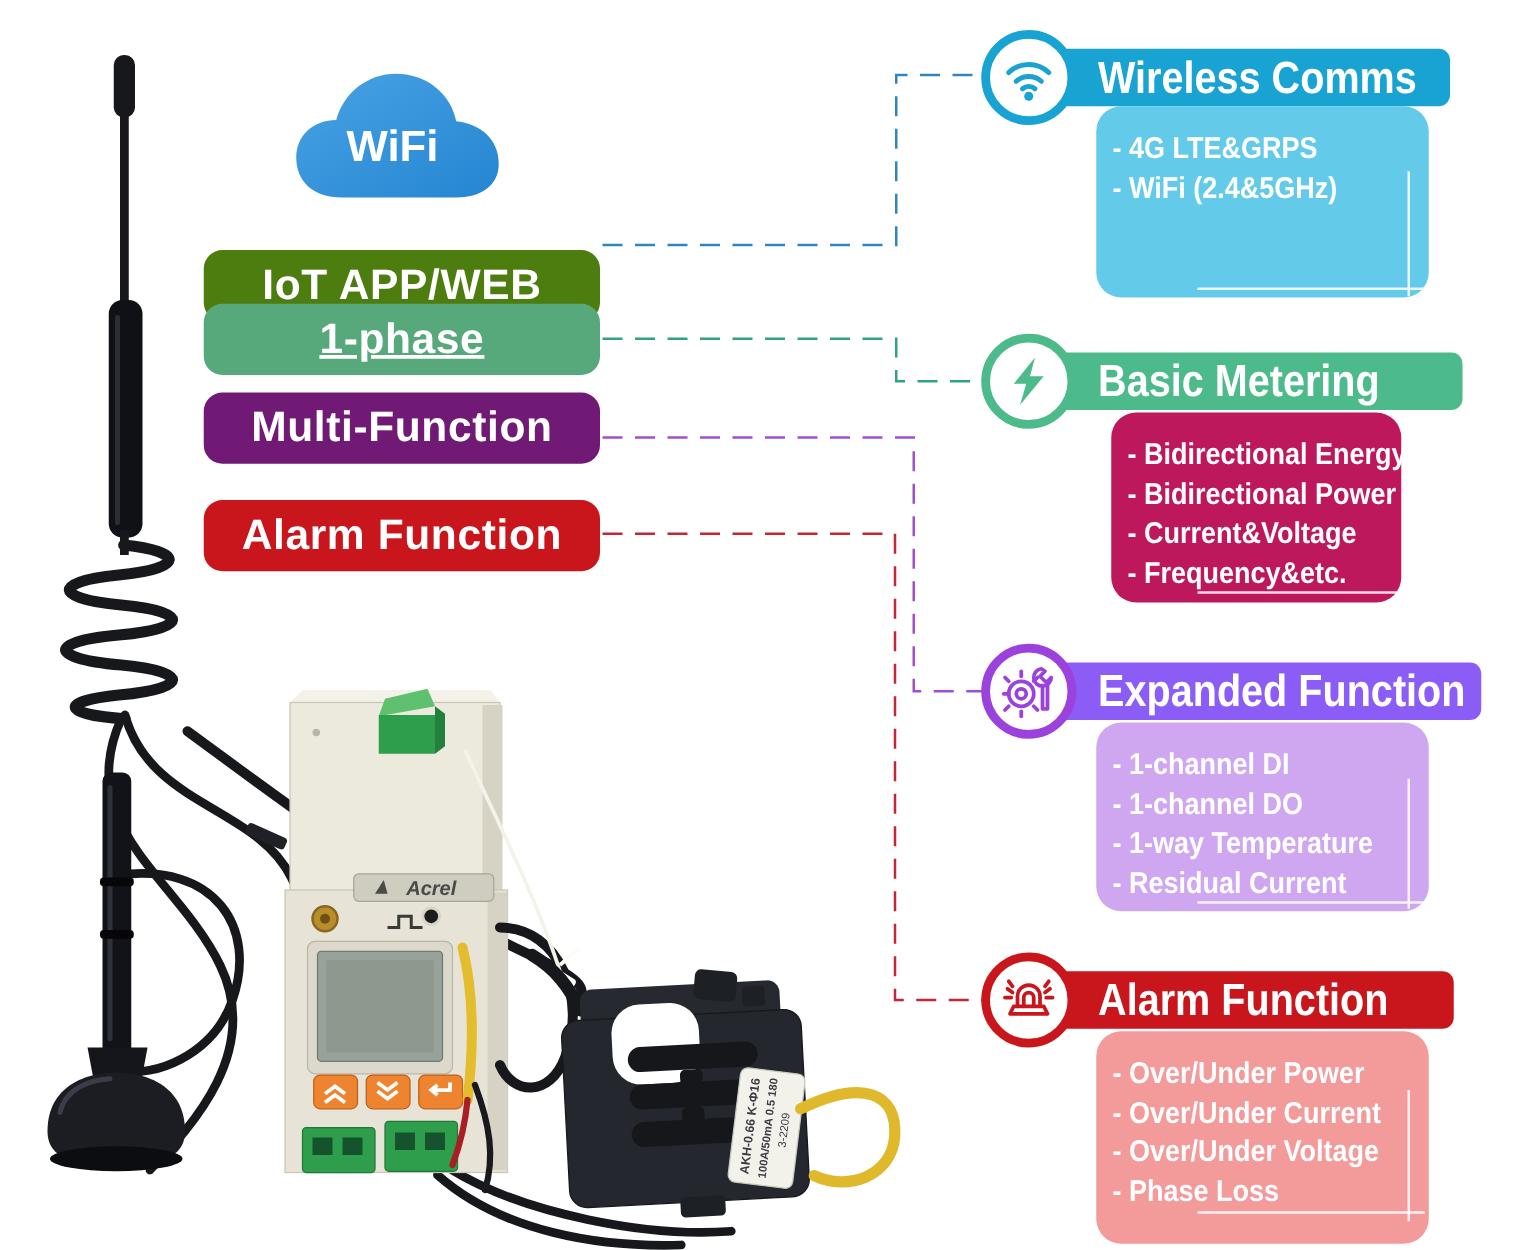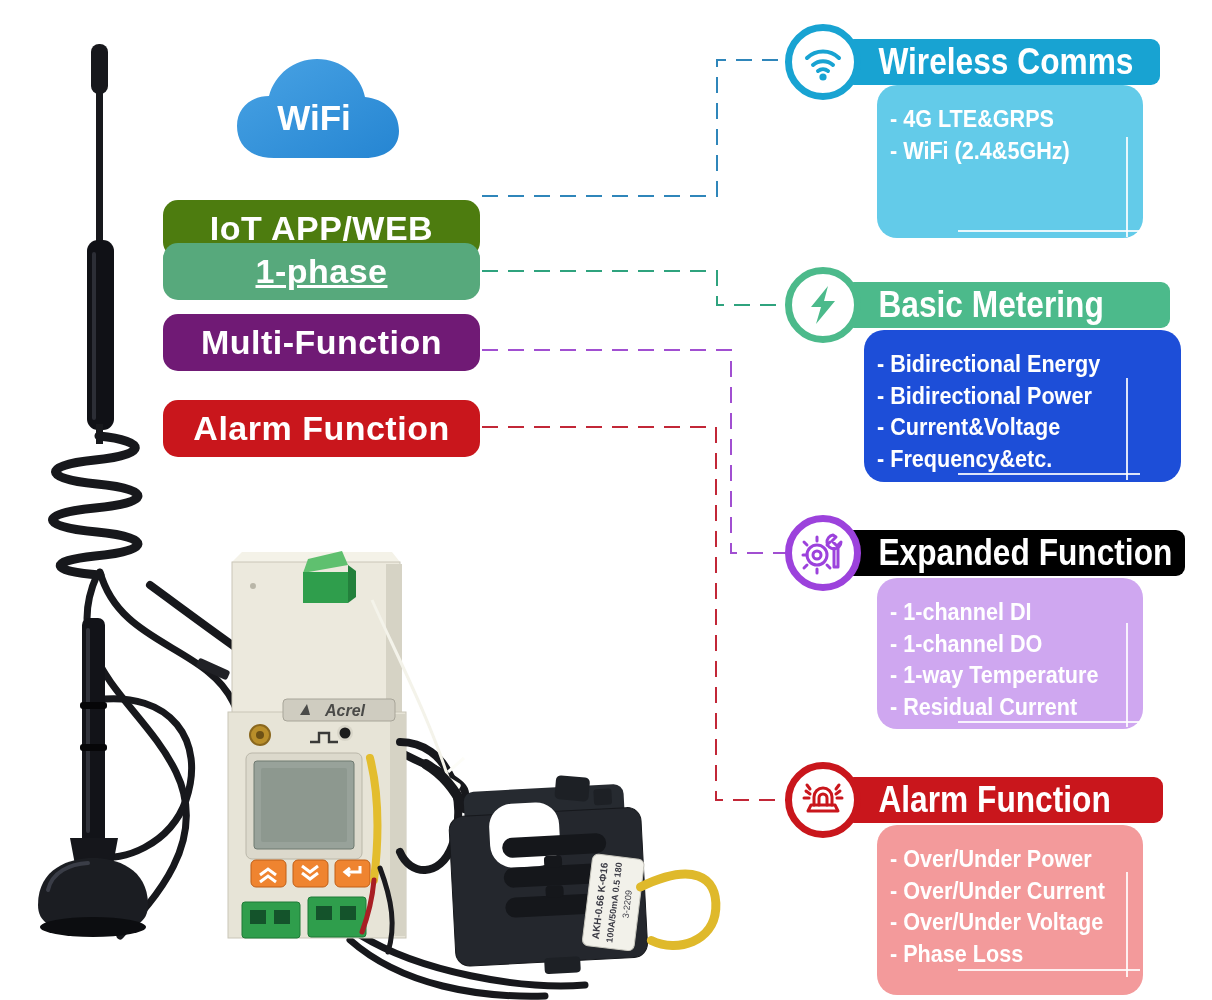--- a/index.html
+++ b/index.html
@@ -26,23 +26,23 @@
   .hdr-text{transform:scaleX(.88);transform-origin:left center;white-space:nowrap;padding-left:38px;}
   .card .bod{position:absolute;color:#fff;font-weight:bold;font-size:24px;border-radius:20px;
              padding:18px 0 0 13px;box-sizing:border-box;}
   .bod .item{line-height:31.5px;transform:scaleX(.9);transform-origin:left center;white-space:nowrap;}
   .icon-badge{position:absolute;left:785px;width:62px;height:62px;border-radius:50%;
               background:#fff;display:flex;align-items:center;justify-content:center;z-index:3;}
   #c1-hdr{left:845px;top:39px;width:315px;background:#18a3d2;}
   #c1-bod{left:877px;top:85px;width:266px;height:153px;background:#63cbe9;}
   #c1-icon{top:24px;border:7px solid #18a3d2;}
   #c2-hdr{left:845px;top:282px;width:325px;background:#4cba8b;}
-  #c2-bod{left:864px;top:330px;width:317px;height:152px;background:#1d4ed8;}
+  #c2-bod{left:889px;top:330px;width:232px;height:152px;background:#be185d;}
   #c2-icon{top:267px;border:7px solid #4cba8b;}
-  #c3-hdr{left:845px;top:530px;width:340px;background:#000000;}
+  #c3-hdr{left:845px;top:530px;width:340px;background:#8b5cf6;}
   #c3-bod{left:877px;top:578px;width:266px;height:151px;background:#cfa7f0;}
   #c3-icon{top:515px;border:7px solid #9c42dc;}
   #c4-hdr{left:845px;top:777px;width:318px;background:#c9161c;}
   #c4-bod{left:877px;top:825px;width:266px;height:170px;background:#f39a9b;}
   #c4-icon{top:762px;border:7px solid #c9161c;}
 
   .xhair{position:absolute;background:#ffffff;opacity:.85;z-index:2;}
 </style>
 </head>
 <body>

